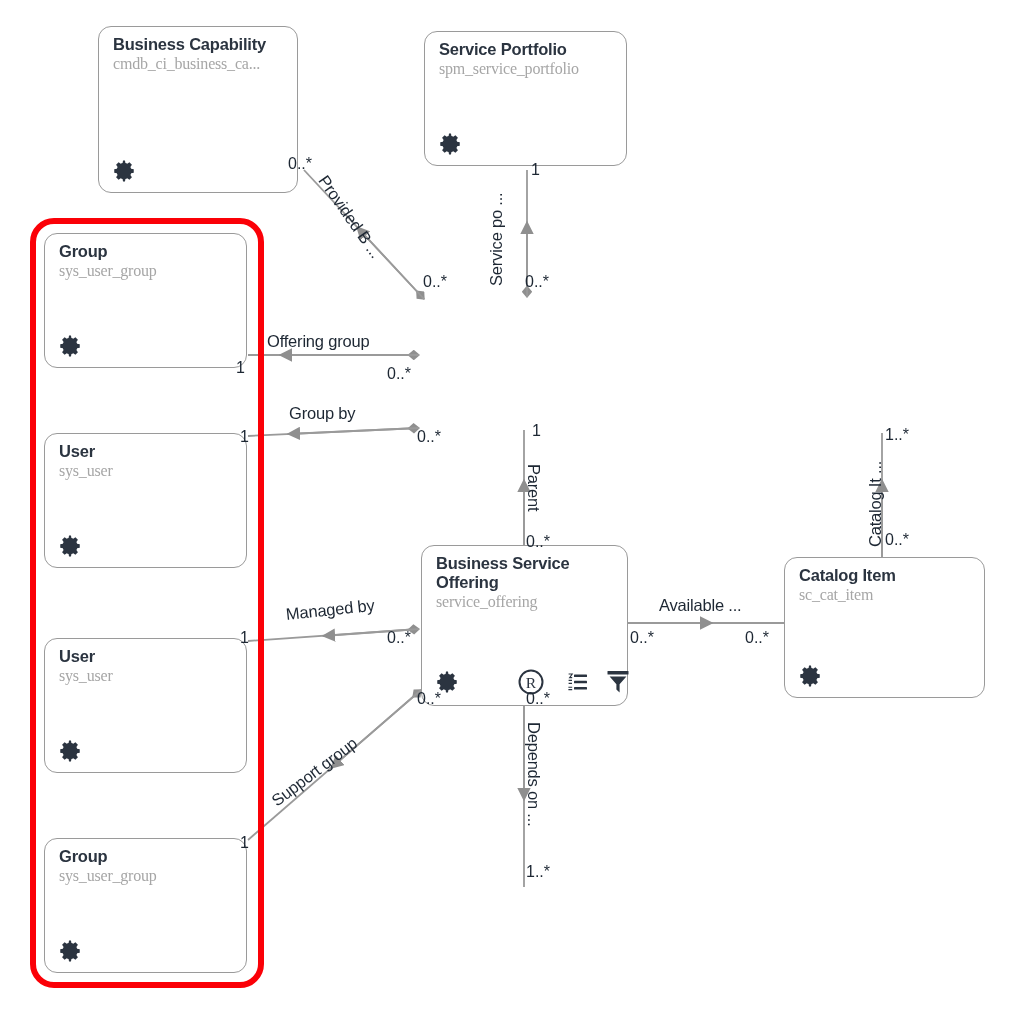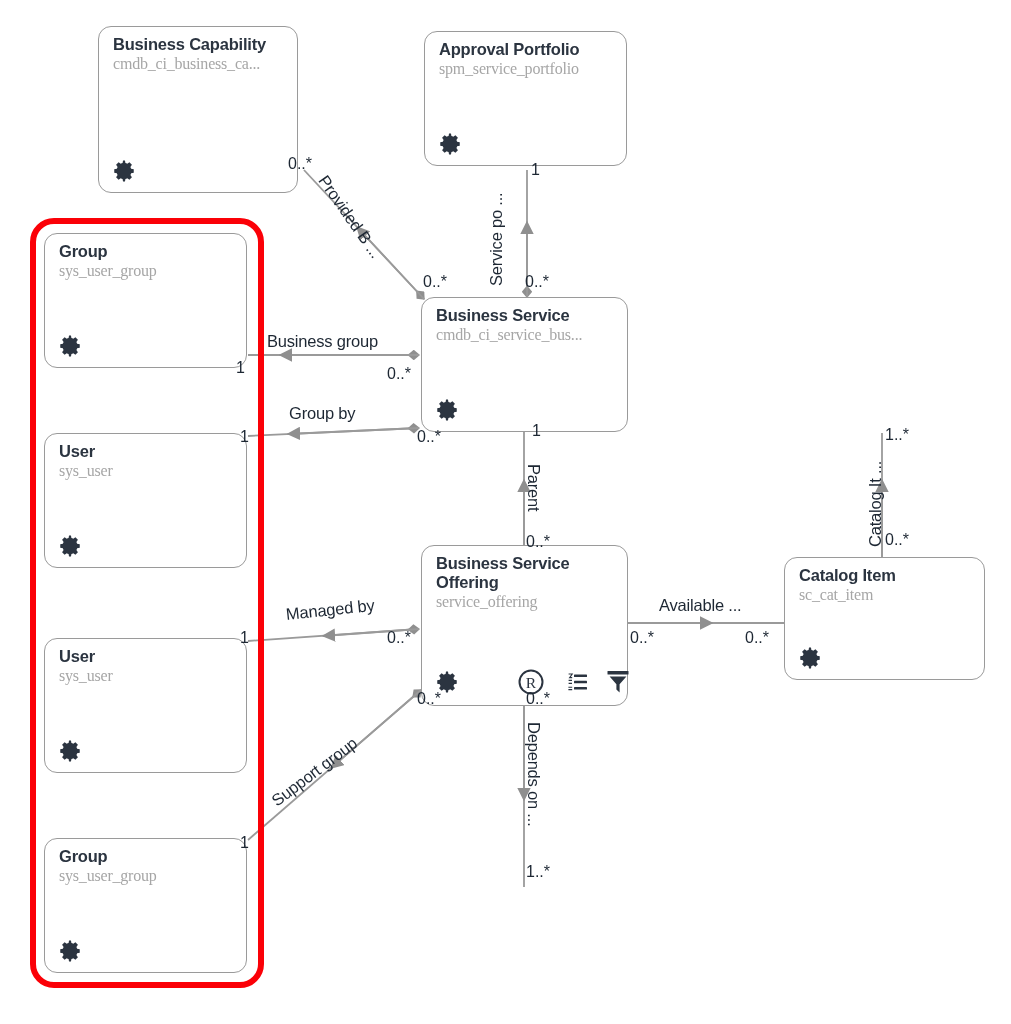--- a/index.html
+++ b/index.html
@@ -120,21 +120,21 @@
       <span class="ic gear-ic">
         <svg viewBox="0 0 24 24" width="26" height="26" fill="#2b3440">
             <path d="M12 8.2a3.8 3.8 0 1 0 0 7.6 3.8 3.8 0 0 0 0-7.6zm0 5.6a1.8 1.8 0 1 1 0-3.6 1.8 1.8 0 0 1 0 3.6z"></path>
             <path d="M21 13.6v-3.2l-2.4-.4a7 7 0 0 0-.7-1.7l1.4-2L17 4l-2 1.4a7 7 0 0 0-1.7-.7L12.9 2.3h-1.8l-.4 2.4a7 7 0 0 0-1.7.7L7 4 4.7 6.3l1.4 2a7 7 0 0 0-.7 1.7l-2.4.4v3.2l2.4.4c.16.6.4 1.16.7 1.7l-1.4 2L7 20l2-1.4c.54.3 1.1.54 1.7.7l.4 2.4h1.8l.4-2.4c.6-.16 1.16-.4 1.7-.7l2 1.4 2.3-2.3-1.4-2c.3-.54.54-1.1.7-1.7l2.4-.4z"></path>
           </svg>
       </span>
     </div>
   </div>
 
   <div class="entity one-line" style="left:424px;top:31px;width:203px;height:135px;">
-    <div class="ttl">Approval Portfolio</div>
+    <div class="ttl">Service Portfolio</div>
     <div class="sub">spm_service_portfolio</div>
     <div class="iconrow">
       <span class="ic gear-ic">
         <svg viewBox="0 0 24 24" width="26" height="26" fill="#2b3440">
             <path d="M12 8.2a3.8 3.8 0 1 0 0 7.6 3.8 3.8 0 0 0 0-7.6zm0 5.6a1.8 1.8 0 1 1 0-3.6 1.8 1.8 0 0 1 0 3.6z"></path>
             <path d="M21 13.6v-3.2l-2.4-.4a7 7 0 0 0-.7-1.7l1.4-2L17 4l-2 1.4a7 7 0 0 0-1.7-.7L12.9 2.3h-1.8l-.4 2.4a7 7 0 0 0-1.7.7L7 4 4.7 6.3l1.4 2a7 7 0 0 0-.7 1.7l-2.4.4v3.2l2.4.4c.16.6.4 1.16.7 1.7l-1.4 2L7 20l2-1.4c.54.3 1.1.54 1.7.7l.4 2.4h1.8l.4-2.4c.6-.16 1.16-.4 1.7-.7l2 1.4 2.3-2.3-1.4-2c.3-.54.54-1.1.7-1.7l2.4-.4z"></path>
           </svg>
       </span>
     </div>
   </div>
@@ -184,32 +184,20 @@
     <div class="iconrow">
       <span class="ic gear-ic">
         <svg viewBox="0 0 24 24" width="26" height="26" fill="#2b3440">
             <path d="M12 8.2a3.8 3.8 0 1 0 0 7.6 3.8 3.8 0 0 0 0-7.6zm0 5.6a1.8 1.8 0 1 1 0-3.6 1.8 1.8 0 0 1 0 3.6z"></path>
             <path d="M21 13.6v-3.2l-2.4-.4a7 7 0 0 0-.7-1.7l1.4-2L17 4l-2 1.4a7 7 0 0 0-1.7-.7L12.9 2.3h-1.8l-.4 2.4a7 7 0 0 0-1.7.7L7 4 4.7 6.3l1.4 2a7 7 0 0 0-.7 1.7l-2.4.4v3.2l2.4.4c.16.6.4 1.16.7 1.7l-1.4 2L7 20l2-1.4c.54.3 1.1.54 1.7.7l.4 2.4h1.8l.4-2.4c.6-.16 1.16-.4 1.7-.7l2 1.4 2.3-2.3-1.4-2c.3-.54.54-1.1.7-1.7l2.4-.4z"></path>
           </svg>
       </span>
     </div>
   </div>
 
-  <div class="entity one-line" style="left:421px;top:297px;width:207px;height:135px;">
-    <div class="ttl">Business Service</div>
-    <div class="sub">cmdb_ci_service_bus...</div>
-    <div class="iconrow">
-      <span class="ic gear-ic">
-        <svg viewBox="0 0 24 24" width="26" height="26" fill="#2b3440">
-            <path d="M12 8.2a3.8 3.8 0 1 0 0 7.6 3.8 3.8 0 0 0 0-7.6zm0 5.6a1.8 1.8 0 1 1 0-3.6 1.8 1.8 0 0 1 0 3.6z"></path>
-            <path d="M21 13.6v-3.2l-2.4-.4a7 7 0 0 0-.7-1.7l1.4-2L17 4l-2 1.4a7 7 0 0 0-1.7-.7L12.9 2.3h-1.8l-.4 2.4a7 7 0 0 0-1.7.7L7 4 4.7 6.3l1.4 2a7 7 0 0 0-.7 1.7l-2.4.4v3.2l2.4.4c.16.6.4 1.16.7 1.7l-1.4 2L7 20l2-1.4c.54.3 1.1.54 1.7.7l.4 2.4h1.8l.4-2.4c.6-.16 1.16-.4 1.7-.7l2 1.4 2.3-2.3-1.4-2c.3-.54.54-1.1.7-1.7l2.4-.4z"></path>
-          </svg>
-      </span>
-    </div>
-  </div>
 
   <div class="entity two-line" style="left:421px;top:545px;width:207px;height:161px;">
     <div class="ttl" style="white-space:normal;width:150px;">Business Service Offering</div>
     <div class="sub">service_offering</div>
     <div class="iconrow">
       <span class="ic gear-ic">
         <svg viewBox="0 0 24 24" width="26" height="26" fill="#2b3440">
             <path d="M12 8.2a3.8 3.8 0 1 0 0 7.6 3.8 3.8 0 0 0 0-7.6zm0 5.6a1.8 1.8 0 1 1 0-3.6 1.8 1.8 0 0 1 0 3.6z"></path>
             <path d="M21 13.6v-3.2l-2.4-.4a7 7 0 0 0-.7-1.7l1.4-2L17 4l-2 1.4a7 7 0 0 0-1.7-.7L12.9 2.3h-1.8l-.4 2.4a7 7 0 0 0-1.7.7L7 4 4.7 6.3l1.4 2a7 7 0 0 0-.7 1.7l-2.4.4v3.2l2.4.4c.16.6.4 1.16.7 1.7l-1.4 2L7 20l2-1.4c.54.3 1.1.54 1.7.7l.4 2.4h1.8l.4-2.4c.6-.16 1.16-.4 1.7-.7l2 1.4 2.3-2.3-1.4-2c.3-.54.54-1.1.7-1.7l2.4-.4z"></path>
           </svg>
@@ -234,36 +222,36 @@
         <svg viewBox="0 0 24 26" width="24" height="26" fill="#2b3440">
           <rect x="1.5" y="2" width="21" height="3.6" rx="0.5"></rect>
           <path d="M3.6 7.4 L20.4 7.4 L13.6 15.2 L13.6 23.4 L10.4 20.6 L10.4 15.2 Z"></path>
         </svg>
       </span>
     </div>
   </div>
 
 
 
-  <div class="entity one-line" style="left:784px;top:557px;width:201px;height:123px;">
+  <div class="entity one-line" style="left:784px;top:557px;width:201px;height:141px;">
     <div class="ttl">Catalog Item</div>
     <div class="sub">sc_cat_item</div>
     <div class="iconrow">
       <span class="ic gear-ic">
         <svg viewBox="0 0 24 24" width="26" height="26" fill="#2b3440">
             <path d="M12 8.2a3.8 3.8 0 1 0 0 7.6 3.8 3.8 0 0 0 0-7.6zm0 5.6a1.8 1.8 0 1 1 0-3.6 1.8 1.8 0 0 1 0 3.6z"></path>
             <path d="M21 13.6v-3.2l-2.4-.4a7 7 0 0 0-.7-1.7l1.4-2L17 4l-2 1.4a7 7 0 0 0-1.7-.7L12.9 2.3h-1.8l-.4 2.4a7 7 0 0 0-1.7.7L7 4 4.7 6.3l1.4 2a7 7 0 0 0-.7 1.7l-2.4.4v3.2l2.4.4c.16.6.4 1.16.7 1.7l-1.4 2L7 20l2-1.4c.54.3 1.1.54 1.7.7l.4 2.4h1.8l.4-2.4c.6-.16 1.16-.4 1.7-.7l2 1.4 2.3-2.3-1.4-2c.3-.54.54-1.1.7-1.7l2.4-.4z"></path>
           </svg>
       </span>
     </div>
   </div>
 
   <div class="elabel" style="left:330px;top:172px;transform:rotate(55deg);transform-origin:left top;">Provided B ...</div>
   <div class="elabel" style="left:487px;top:286px;transform:rotate(-90deg);transform-origin:left top;">Service po ...</div>
-  <div class="elabel" style="left:267px;top:332px;">Business group</div>
+  <div class="elabel" style="left:267px;top:332px;">Offering group</div>
   <div class="elabel" style="left:289px;top:404px;">Group by</div>
   <div class="elabel" style="left:543px;top:464px;transform:rotate(90deg);transform-origin:left top;">Parent</div>
   <div class="elabel" style="left:285px;top:605px;transform:rotate(-6deg);transform-origin:left top;">Managed by</div>
   <div class="elabel" style="left:659px;top:596px;">Available ...</div>
   <div class="elabel" style="left:268px;top:795px;transform:rotate(-37deg);transform-origin:left top;">Support group</div>
   <div class="elabel" style="left:543px;top:722px;transform:rotate(90deg);transform-origin:left top;">Depends on ...</div>
   <div class="elabel" style="left:866px;top:547px;transform:rotate(-90deg);transform-origin:left top;">Catalog It ...</div>
 
   <div class="mult" style="left:288px;top:155px;">0..*</div>
   <div class="mult" style="left:423px;top:273px;">0..*</div>

